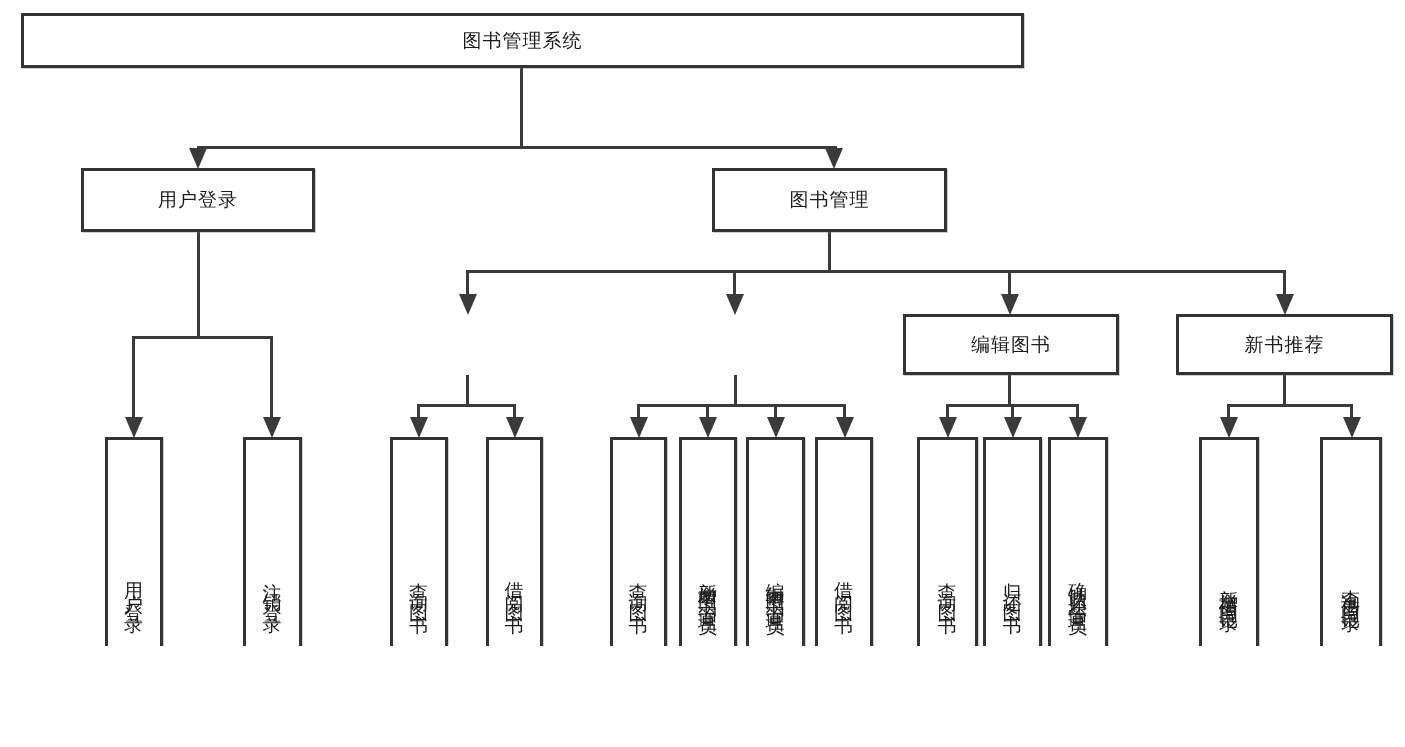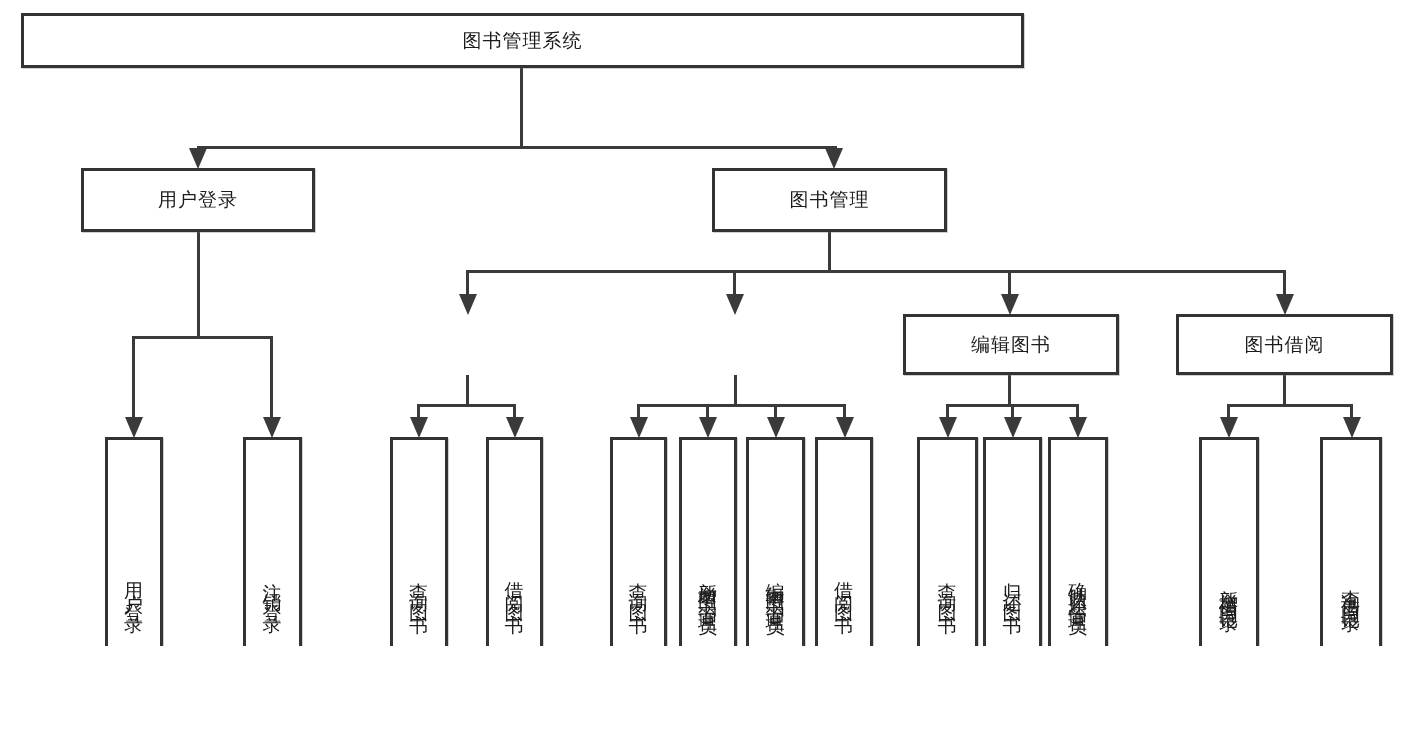--- a/index.html
+++ b/index.html
@@ -91,21 +91,21 @@
   <div class="arrow" style="left:726px; top:294px;"></div>
   <div class="vline" style="left:1008px; top:270px; height:28px;"></div>
   <div class="arrow" style="left:1001px; top:294px;"></div>
   <div class="vline" style="left:1283px; top:270px; height:28px;"></div>
   <div class="arrow" style="left:1276px; top:294px;"></div>
 
   <div class="box" style="left:903px; top:314px; width:216px; height:61px;">
     <span>编辑图书</span>
   </div>
   <div class="box" style="left:1176px; top:314px; width:217px; height:61px;">
-    <span>图书借阅</span>
+    <span>新书推荐</span>
   </div>
 
   <div class="vline" style="left:466px; top:375px; height:32px;"></div>
   <div class="hline" style="left:417px; top:404px; width:99px;"></div>
   <div class="vline" style="left:417px; top:404px; height:16px;"></div>
   <div class="arrow" style="left:410px; top:417px;"></div>
   <div class="vline" style="left:513px; top:404px; height:16px;"></div>
   <div class="arrow" style="left:506px; top:417px;"></div>
 
   <div class="vline" style="left:734px; top:375px; height:32px;"></div>

